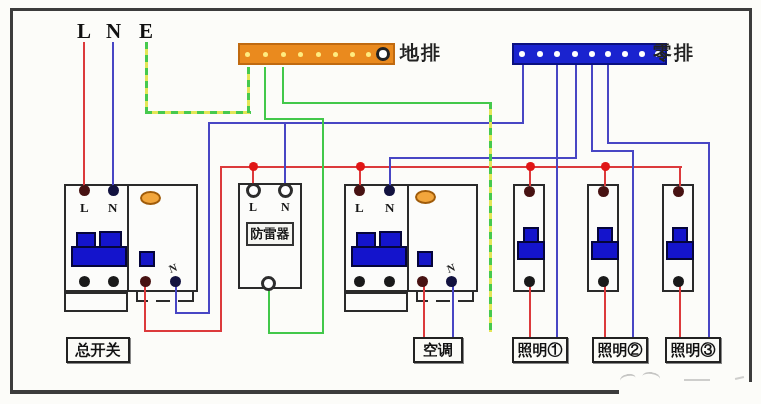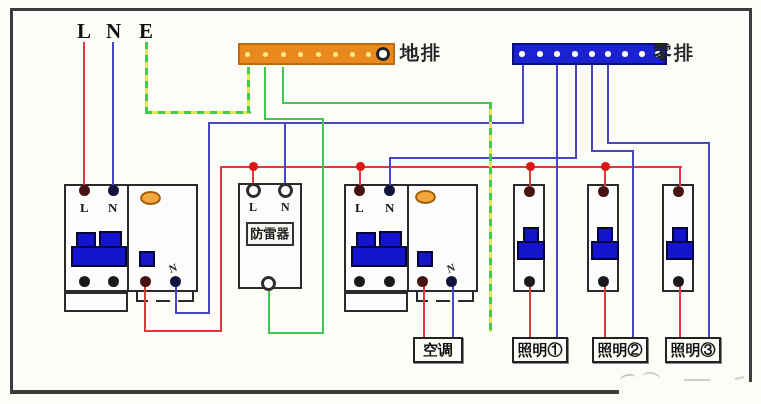--- a/index.html
+++ b/index.html
@@ -205,20 +205,21 @@
   <div class="ltr" style="left:108px;top:201px">N</div>
   <div class="nrot" style="left:169px;top:262px">N</div>
 
   <div class="ltr" style="left:249px;top:201px;font-size:12px">L</div>
   <div class="ltr" style="left:281px;top:201px;font-size:12px">N</div>
 
   <div class="ltr" style="left:355px;top:201px">L</div>
   <div class="ltr" style="left:385px;top:201px">N</div>
   <div class="nrot" style="left:447px;top:262px">N</div>
 
+  <div class="caption" style="left:66px;top:337px;width:60px">总开关</div>
   <div class="caption" style="left:512px;top:337px;width:52px">照明①</div>
   <div class="caption" style="left:413px;top:337px;width:46px">空调</div>
   <div class="caption" style="left:592px;top:337px;width:52px">照明②</div>
   <div class="caption" style="left:665px;top:337px;width:52px">照明③</div>
 
   <div class="wm" style="left:620px;top:374px;width:16px;height:8px;border-top:2px solid #9a9a9a;border-radius:50%;transform:rotate(-10deg)"></div>
   <div class="wm" style="left:642px;top:372px;width:18px;height:9px;border-top:2px solid #9a9a9a;border-radius:50%;transform:rotate(8deg)"></div>
   <div class="wm" style="left:684px;top:379px;width:26px;height:2px;background:#a8a8a8"></div>
   <div class="wm" style="left:735px;top:377px;width:9px;height:2px;background:#a8a8a8;transform:rotate(-12deg)"></div>
 

